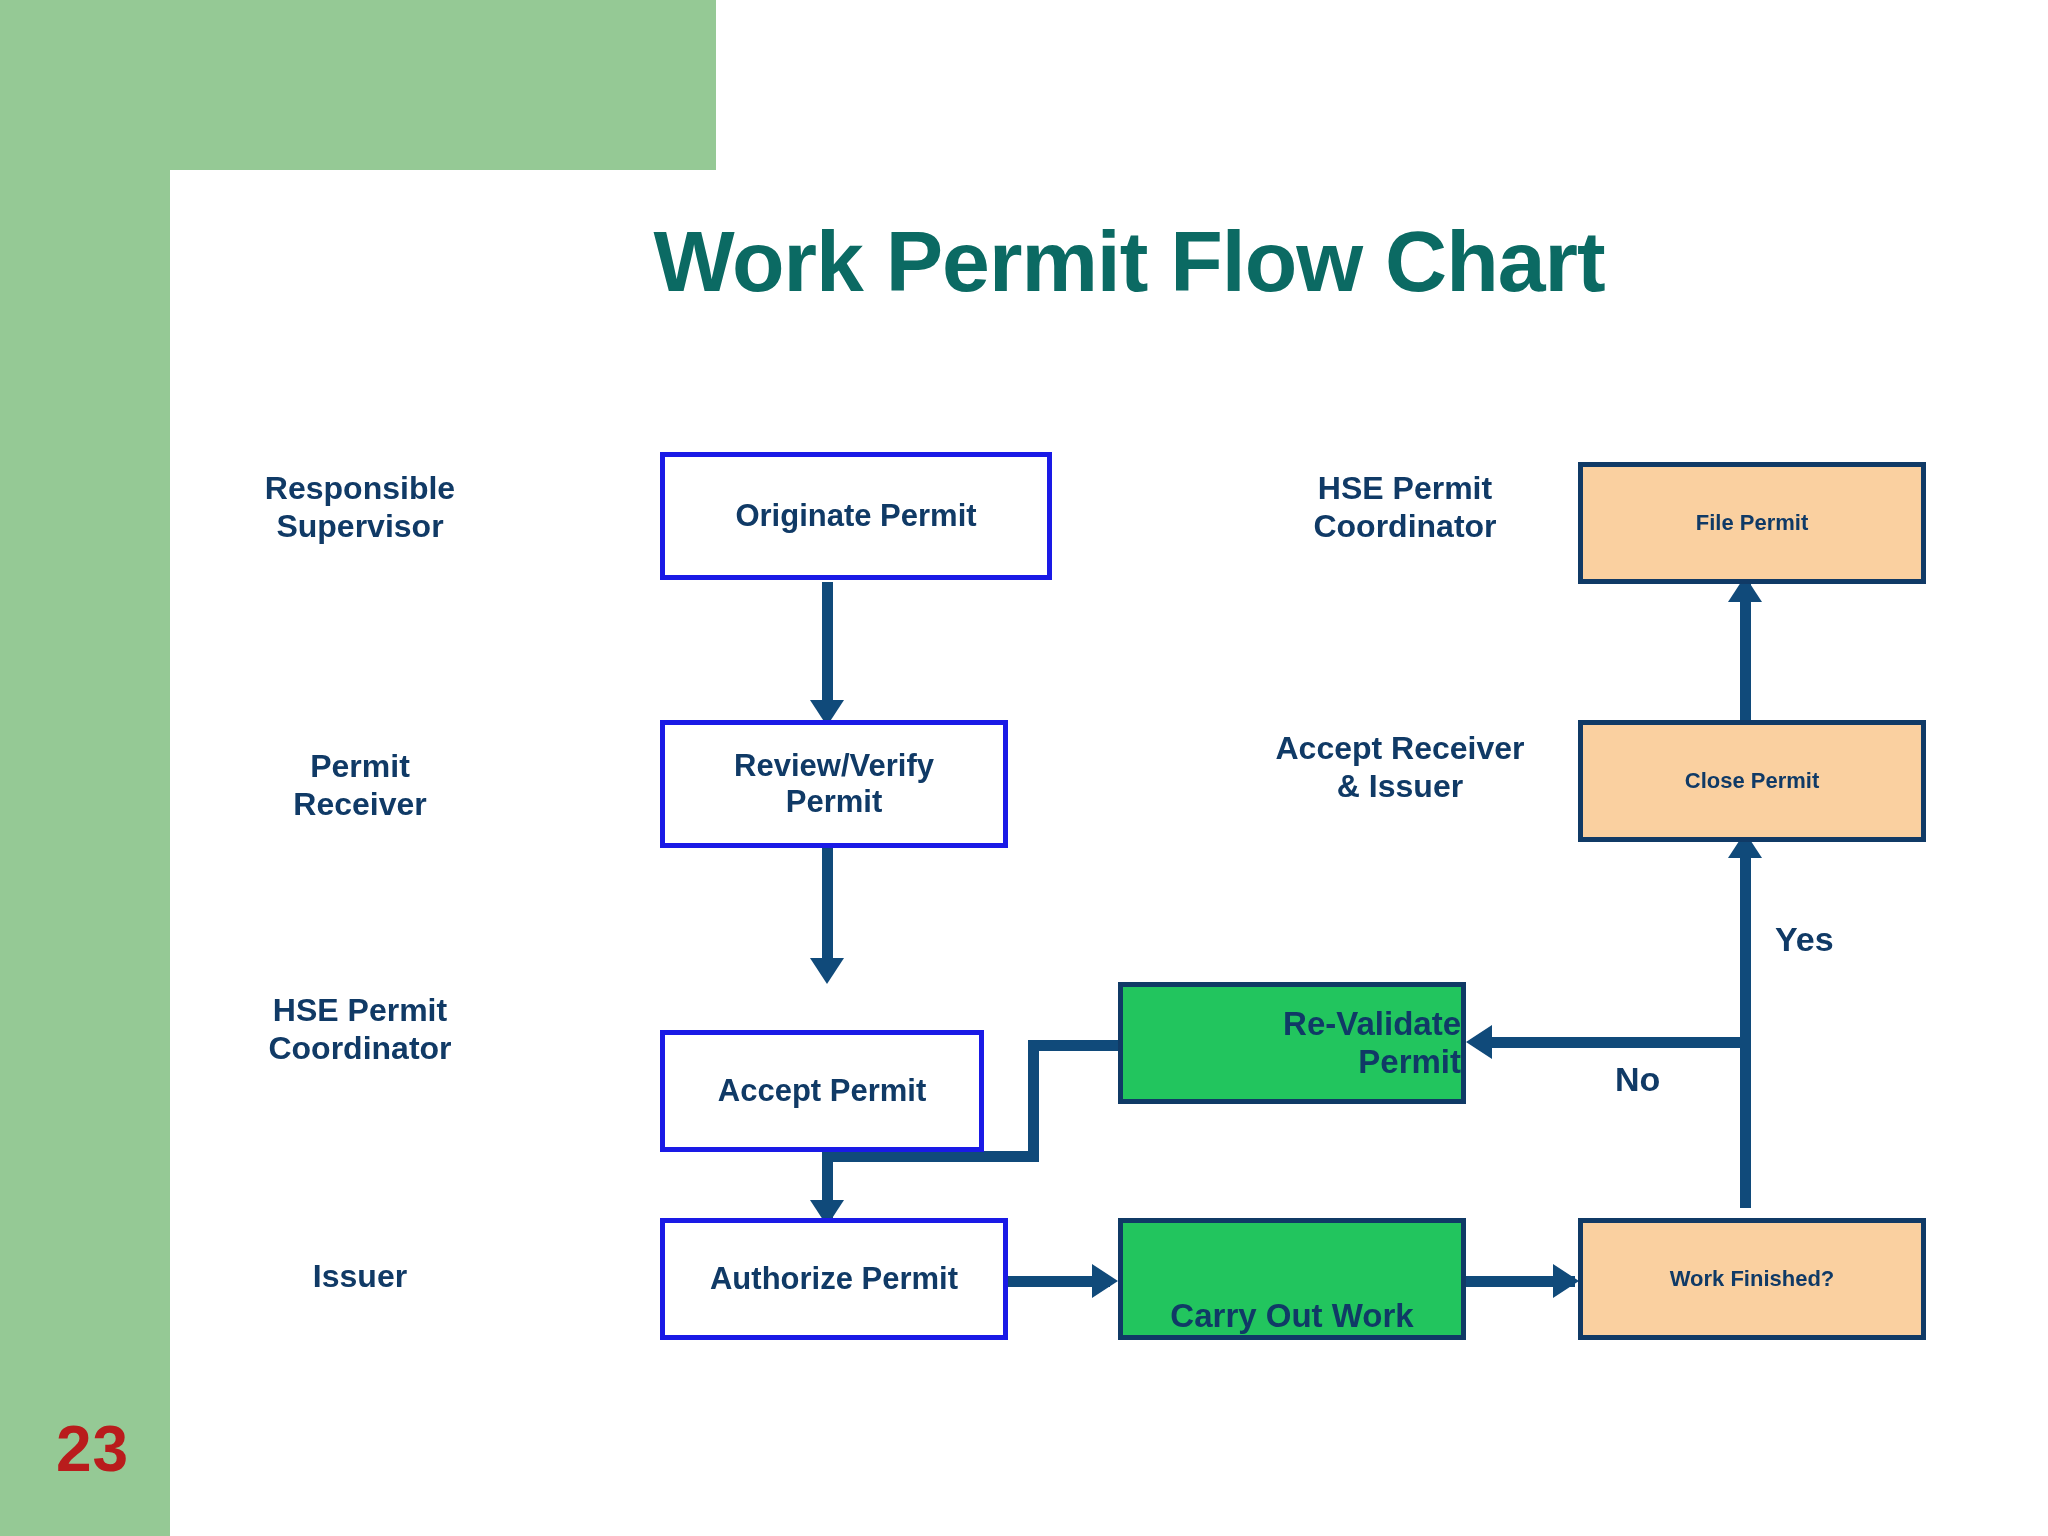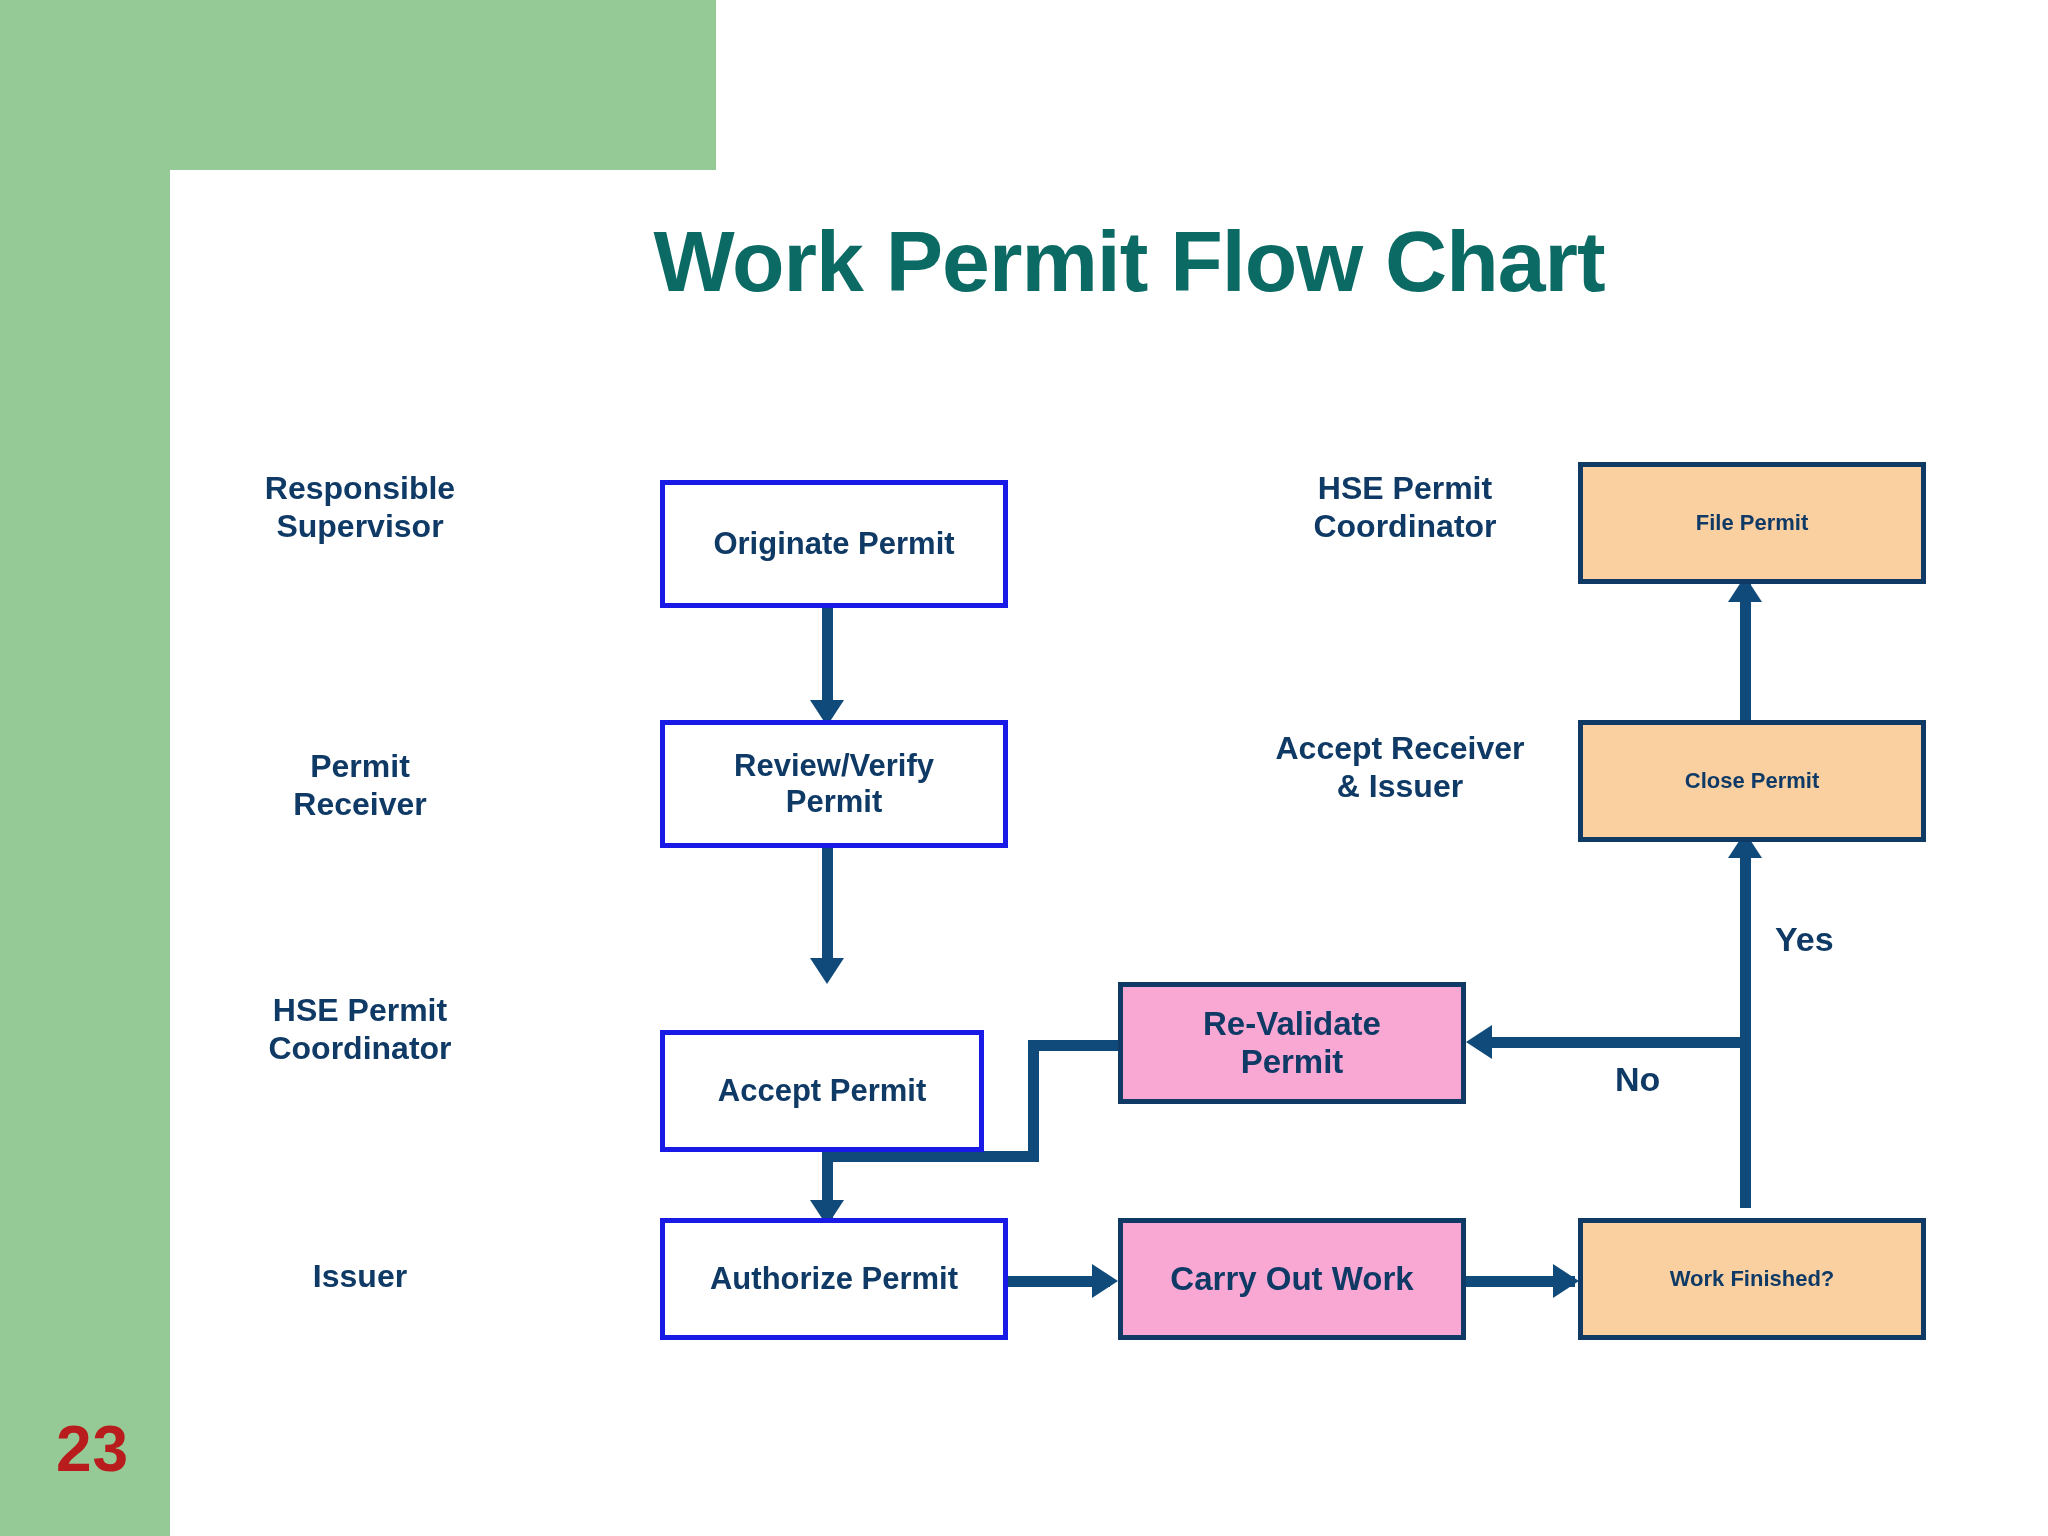--- a/index.html
+++ b/index.html
@@ -95,23 +95,24 @@
     background: #ffffff;
     border: 5px solid #1a1ae6;
     font-size: 31px;
   }
   .node.orange {
     background: #fad0a0;
     border: 5px solid #103a66;
     font-size: 22px;
   }
   .node.yellow {
-    background: #f9a8d4;
+    background: #22c55e;
     border: 5px solid #103a66;
     font-size: 33px;
+    align-items: flex-end;
   }
 
   
   .line {
     position: absolute;
     background: #104a7a;
   }
   .arrowhead {
     position: absolute;
     width: 0;
@@ -210,21 +211,21 @@
 
   <div class="line" style="left:1490px; top:1037px; width:255px; height:11px;"></div>
   <div class="arrowhead arrow-left" style="left:1466px; top:1025px;"></div>
 
   <div class="line" style="left:1740px; top:580px; width:11px; height:145px;"></div>
   <div class="arrowhead arrow-up" style="left:1728px; top:576px;"></div>
 
   <div class="edge-label" style="left:1775px; top:920px;">Yes</div>
   <div class="edge-label" style="left:1598px; top:1060px;margin-left:17px;">No</div>
 
-  <div class="node blue" style="left:660px; top:480px; width:348px; height:128px;">
+  <div class="node blue" style="left:660px; top:452px; width:392px; height:128px;">
     <span>Originate Permit</span>
   </div>
 
   <div class="node blue" style="left:660px; top:720px; width:348px; height:128px; flex-direction:column;">
     <span>Review/Verify</span>
     <span>Permit</span>
   </div>
 
   <div class="node blue" style="left:660px; top:1030px; width:324px; height:122px;">
     <span>Accept Permit</span>

